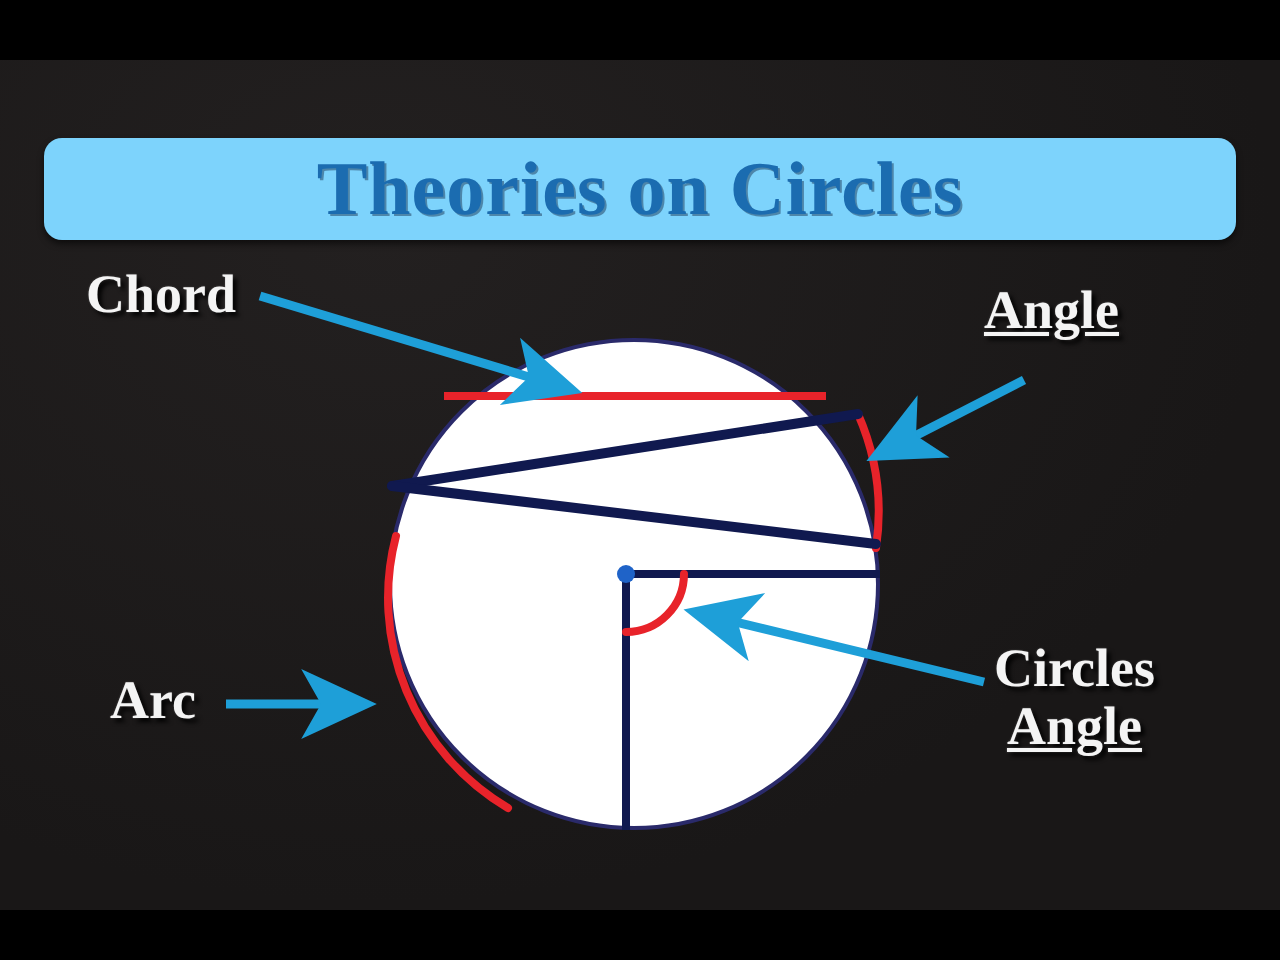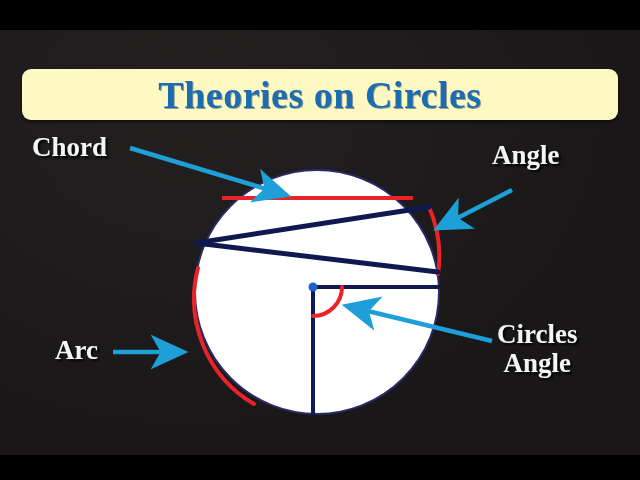--- a/index.html
+++ b/index.html
@@ -26,21 +26,21 @@
     background-image:
       radial-gradient(ellipse at 30% 20%, #232020 0%, #191717 70%);
   }
   
   #title-banner {
     position: absolute;
     left: 22px;
     top: 69px;
     width: 596px;
     height: 51px;
-    background: #fef9c3;
+    background: #7dd3fc;
     border-radius: 9px;
     box-shadow: 0 2px 3px rgba(0,0,0,0.55);
     display: flex;
     align-items: center;
     justify-content: center;
     box-sizing: border-box;
   }
   #title-text {
     font-size: 38px;
     font-weight: bold;
@@ -61,25 +61,25 @@
   
   .label {
     position: absolute;
     color: #f4f4f4;
     font-size: 27px;
     font-weight: bold;
     line-height: 1.07;
     text-shadow: 2px 2px 2px rgba(0,0,0,0.9), 0 0 1px rgba(255,255,255,0.25);
     white-space: nowrap;
   }
-  #label-chord    { left: 32px;  top: 133px; }
+  #label-chord    { left: 43px;  top: 133px; }
   #label-arc      { left: 55px;  top: 336px; }
   #label-inscribed{ left: 492px; top: 141px; text-align: center; }
   #label-central  { left: 497px; top: 320px; text-align: center; }
-  .label .l2 { display: block; }
+  .label .l2 { display: block; text-decoration: underline; }
   #label-inscribed .l2 { text-align: center; }
   #label-central .l2 { text-align: center; }
 </style>
 </head>
 <body>
 
 <div id="stage">
 
   <div id="slide"></div>
 

